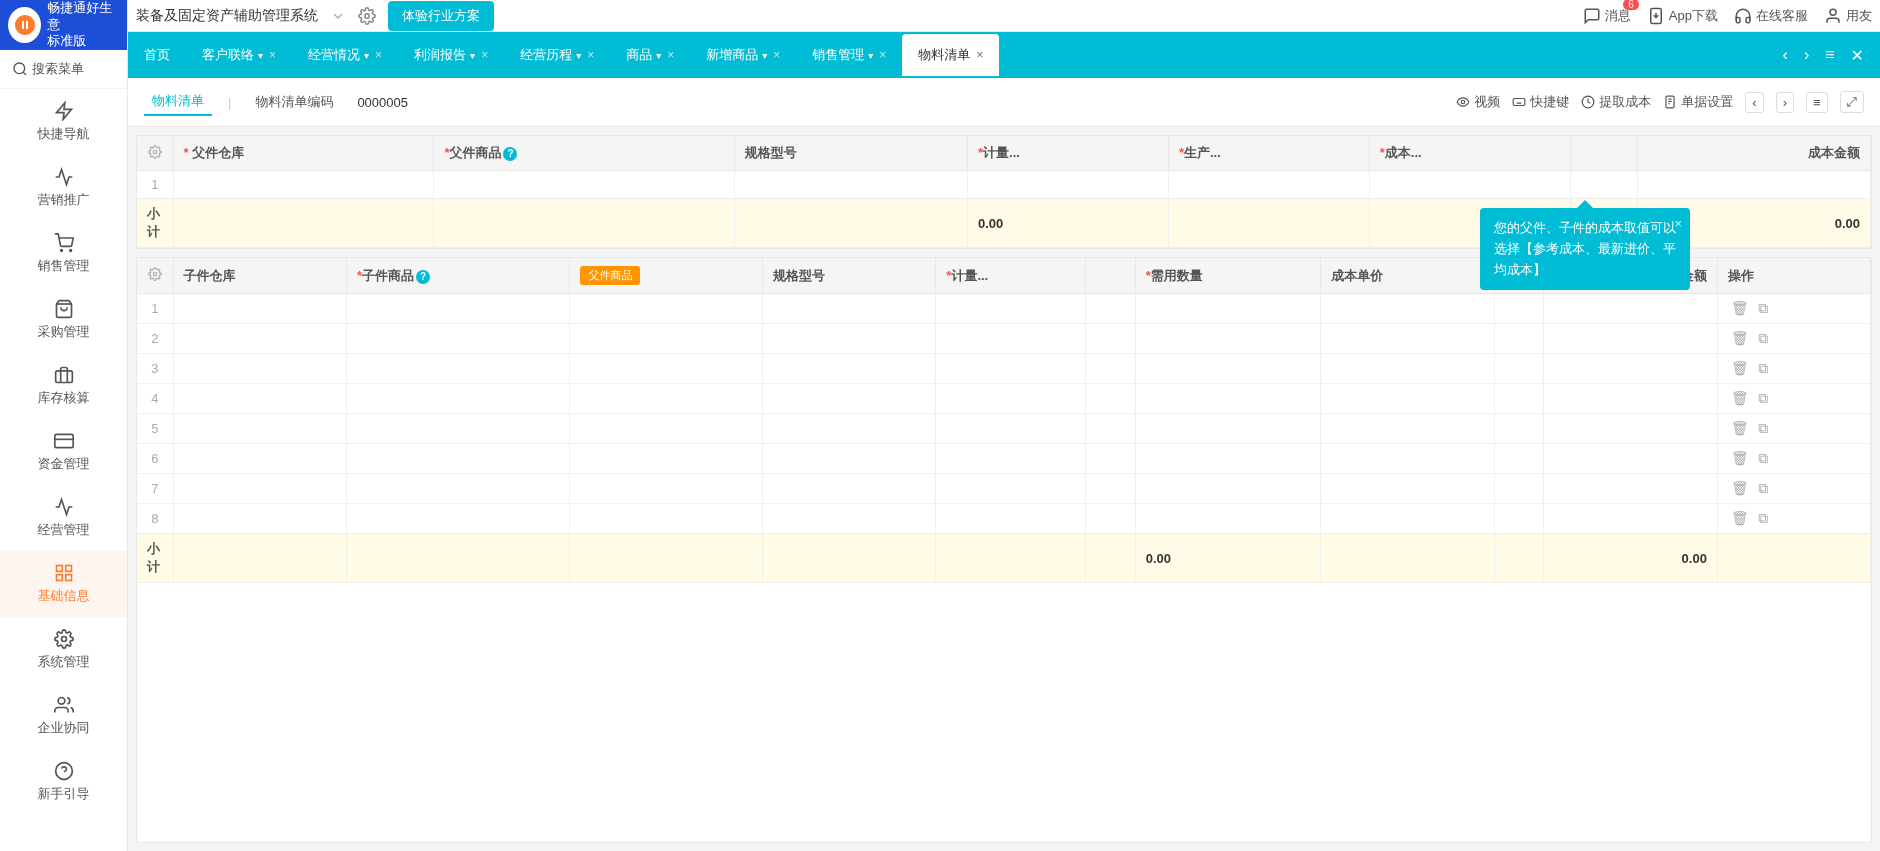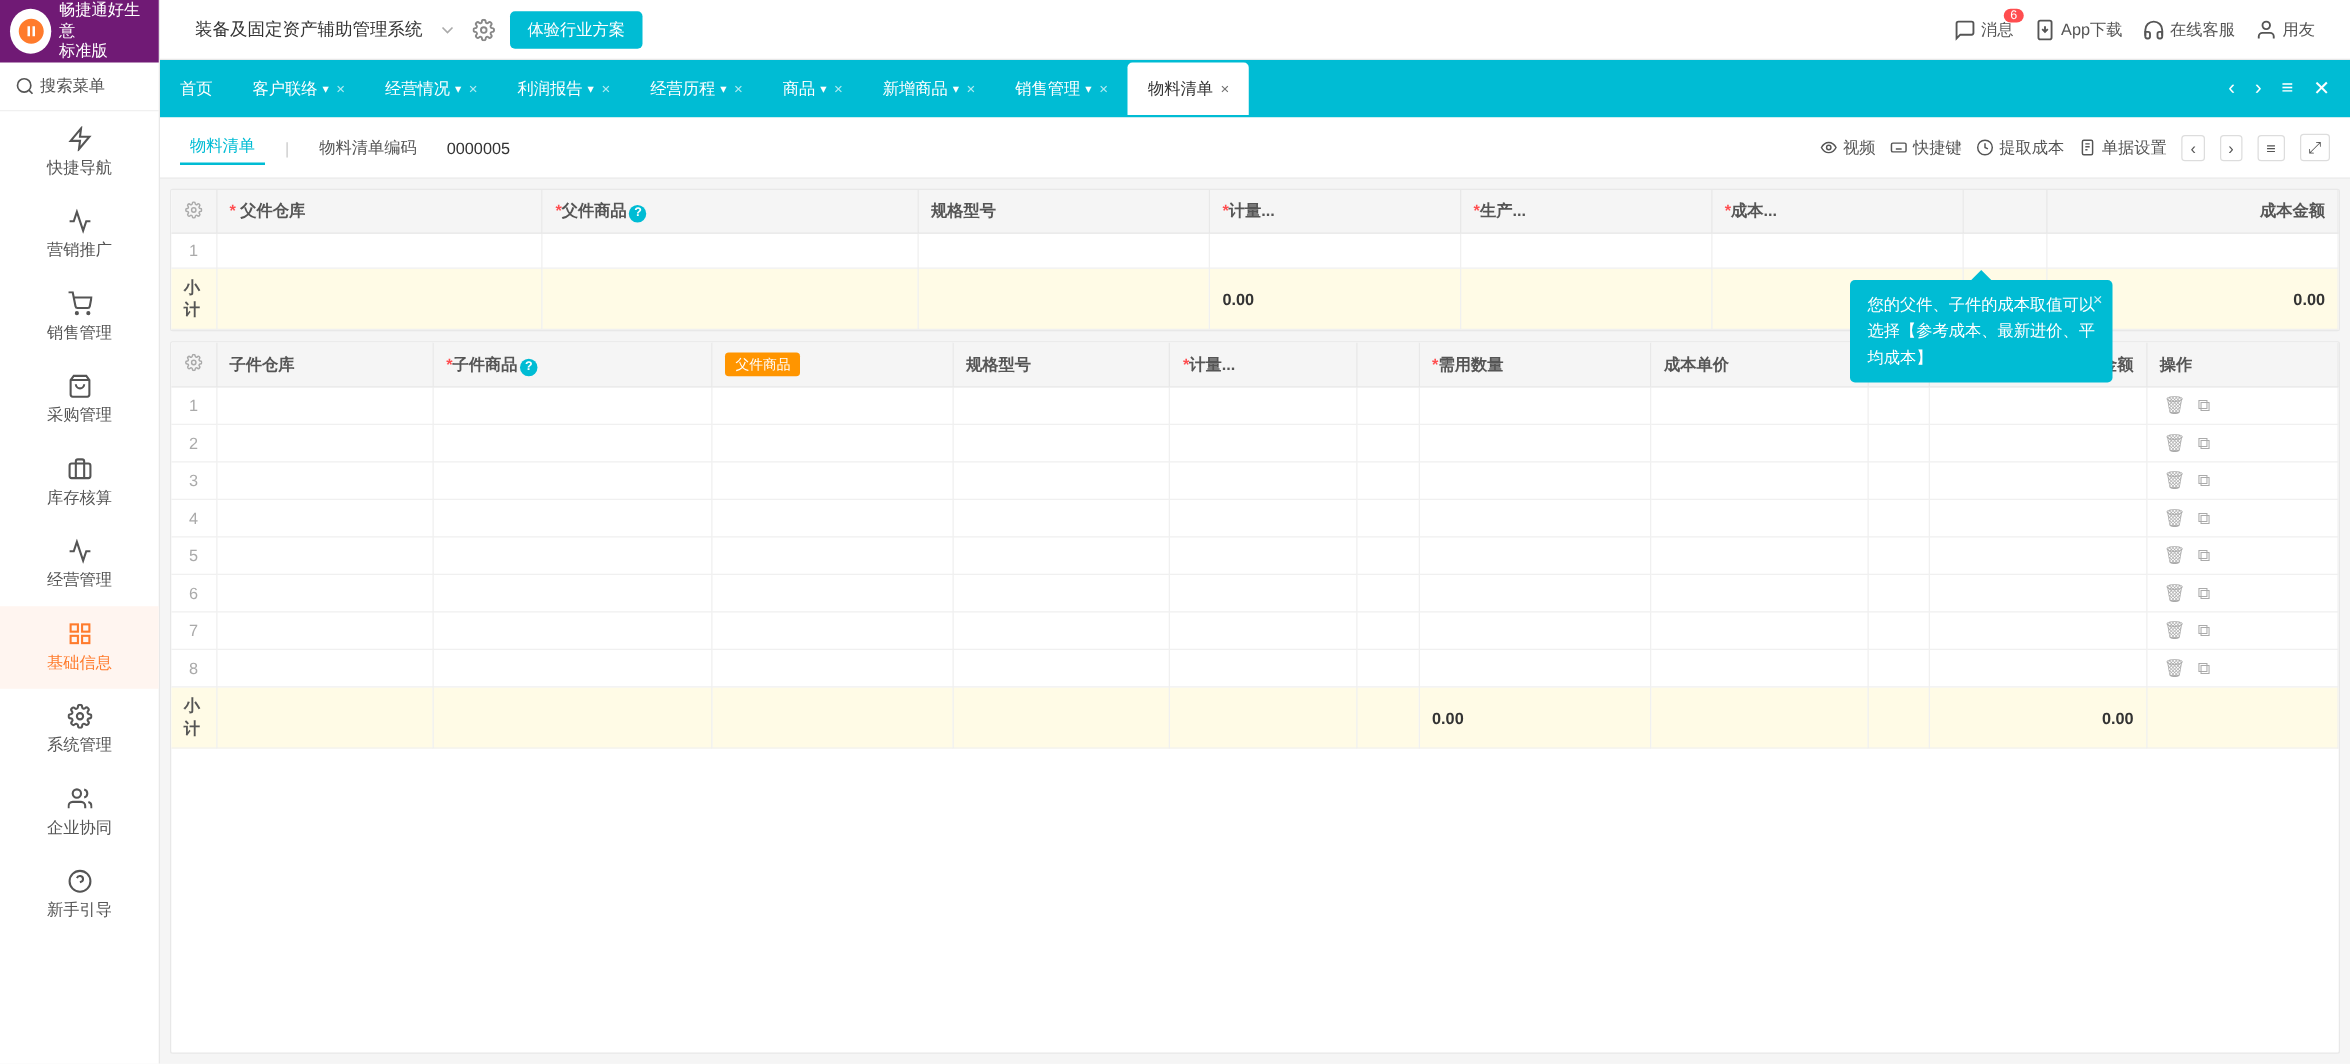--- a/index.html
+++ b/index.html
@@ -1,33 +1,33 @@
 <!DOCTYPE html>
 <html><head>
   <meta charset="utf-8">
   <style>
     * { box-sizing: border-box; margin: 0; padding: 0; font-family: 'Microsoft YaHei', Arial, sans-serif; font-size: 13px; }
     body { display: flex; height: 851px; overflow: hidden; background: #f5f5f5; }
 
     
     .sidebar { width: 128px; background: #fff; display: flex; flex-direction: column; border-right: 1px solid #e8e8e8; flex-shrink: 0; }
-    .sidebar-logo { background: #701a75; color: #fff; padding: 0 8px; display: flex; align-items: center; gap: 6px; height: 50px; }
+    .sidebar-logo { background: #1d4ed8; color: #fff; padding: 0 8px; display: flex; align-items: center; gap: 6px; height: 50px; }
     .sidebar-logo-icon { width: 36px; height: 36px; background: #fff; border-radius: 50%; display: flex; align-items: center; justify-content: center; }
     .sidebar-logo-icon svg { width: 24px; height: 24px; }
     .sidebar-logo-text { font-size: 12px; color: #fff; line-height: 1.3; }
     .sidebar-search { display: flex; align-items: center; gap: 4px; padding: 10px 12px; color: #555; cursor: pointer; border-bottom: 1px solid #f0f0f0; }
     .sidebar-item { display: flex; flex-direction: column; align-items: center; padding: 12px 8px; color: #555; cursor: pointer; gap: 4px; font-size: 12px; }
     .sidebar-item.active { background: #fff5f0; color: #ff7b2c; }
     .sidebar-item svg { width: 20px; height: 20px; }
 
     
     .main { flex: 1; display: flex; flex-direction: column; overflow: hidden; }
 
     
-    .topbar { background: #fff; height: 48px; display: flex; align-items: center; padding: 0 28px; border-bottom: 1px solid #e8e8e8; gap: 12px; flex-shrink: 0; }
+    .topbar { background: #fff; height: 32px; display: flex; align-items: center; padding: 0 8px; border-bottom: 1px solid #e8e8e8; gap: 12px; flex-shrink: 0; }
     .topbar-btn { background: #00bcd4; color: #fff; border: none; border-radius: 4px; padding: 6px 14px; cursor: pointer; font-size: 13px; }
     .topbar-right { display: flex; align-items: center; gap: 16px; margin-left: auto; }
     .topbar-right-item { display: flex; align-items: center; gap: 4px; color: #555; cursor: pointer; font-size: 13px; position: relative; }
     .badge { background: #ff4d4f; color: #fff; border-radius: 10px; font-size: 10px; padding: 0 5px; position: absolute; top: -8px; right: -8px; }
 
     
     .nav-tabs { background: #00bcd4; display: flex; align-items: center; height: 46px; flex-shrink: 0; overflow: hidden; }
     .nav-tab { color: #fff; padding: 0 16px; height: 42px; display: flex; align-items: center; cursor: pointer; font-size: 13px; gap: 4px; white-space: nowrap; }
     .nav-tab.active { background: #fff; color: #333; border-radius: 4px 4px 0 0; }
     .nav-tab .close-x { font-size: 12px; opacity: 0.7; margin-left: 2px; }
@@ -126,20 +126,27 @@
         <path d="M16 10a4 4 0 0 1-8 0"></path>
       </svg>
     <span>采购管理</span>
   </div>
   <div class="sidebar-item">
     <svg width="20" height="20" viewBox="0 0 24 24" fill="none" stroke="#555" stroke-width="2">
         <rect x="2" y="7" width="20" height="14" rx="2"></rect>
         <path d="M16 21V5a2 2 0 0 0-2-2h-4a2 2 0 0 0-2 2v16"></path>
       </svg>
     <span>库存核算</span>
+  </div>
+  <div class="sidebar-item">
+    <svg width="20" height="20" viewBox="0 0 24 24" fill="none" stroke="#555" stroke-width="2">
+        <rect x="1" y="4" width="22" height="16" rx="2"></rect>
+        <line x1="1" y1="10" x2="23" y2="10"></line>
+      </svg>
+    <span>资金管理</span>
   </div>
   <div class="sidebar-item">
     <svg width="20" height="20" viewBox="0 0 24 24" fill="none" stroke="#555" stroke-width="2">
         <polyline points="22 12 18 12 15 21 9 3 6 12 2 12"></polyline>
       </svg>
     <span>经营管理</span>
   </div>
   <div class="sidebar-item active">
     <svg width="20" height="20" viewBox="0 0 24 24" fill="none" stroke="#ff7b2c" stroke-width="2">
         <rect x="3" y="3" width="7" height="7"></rect>

